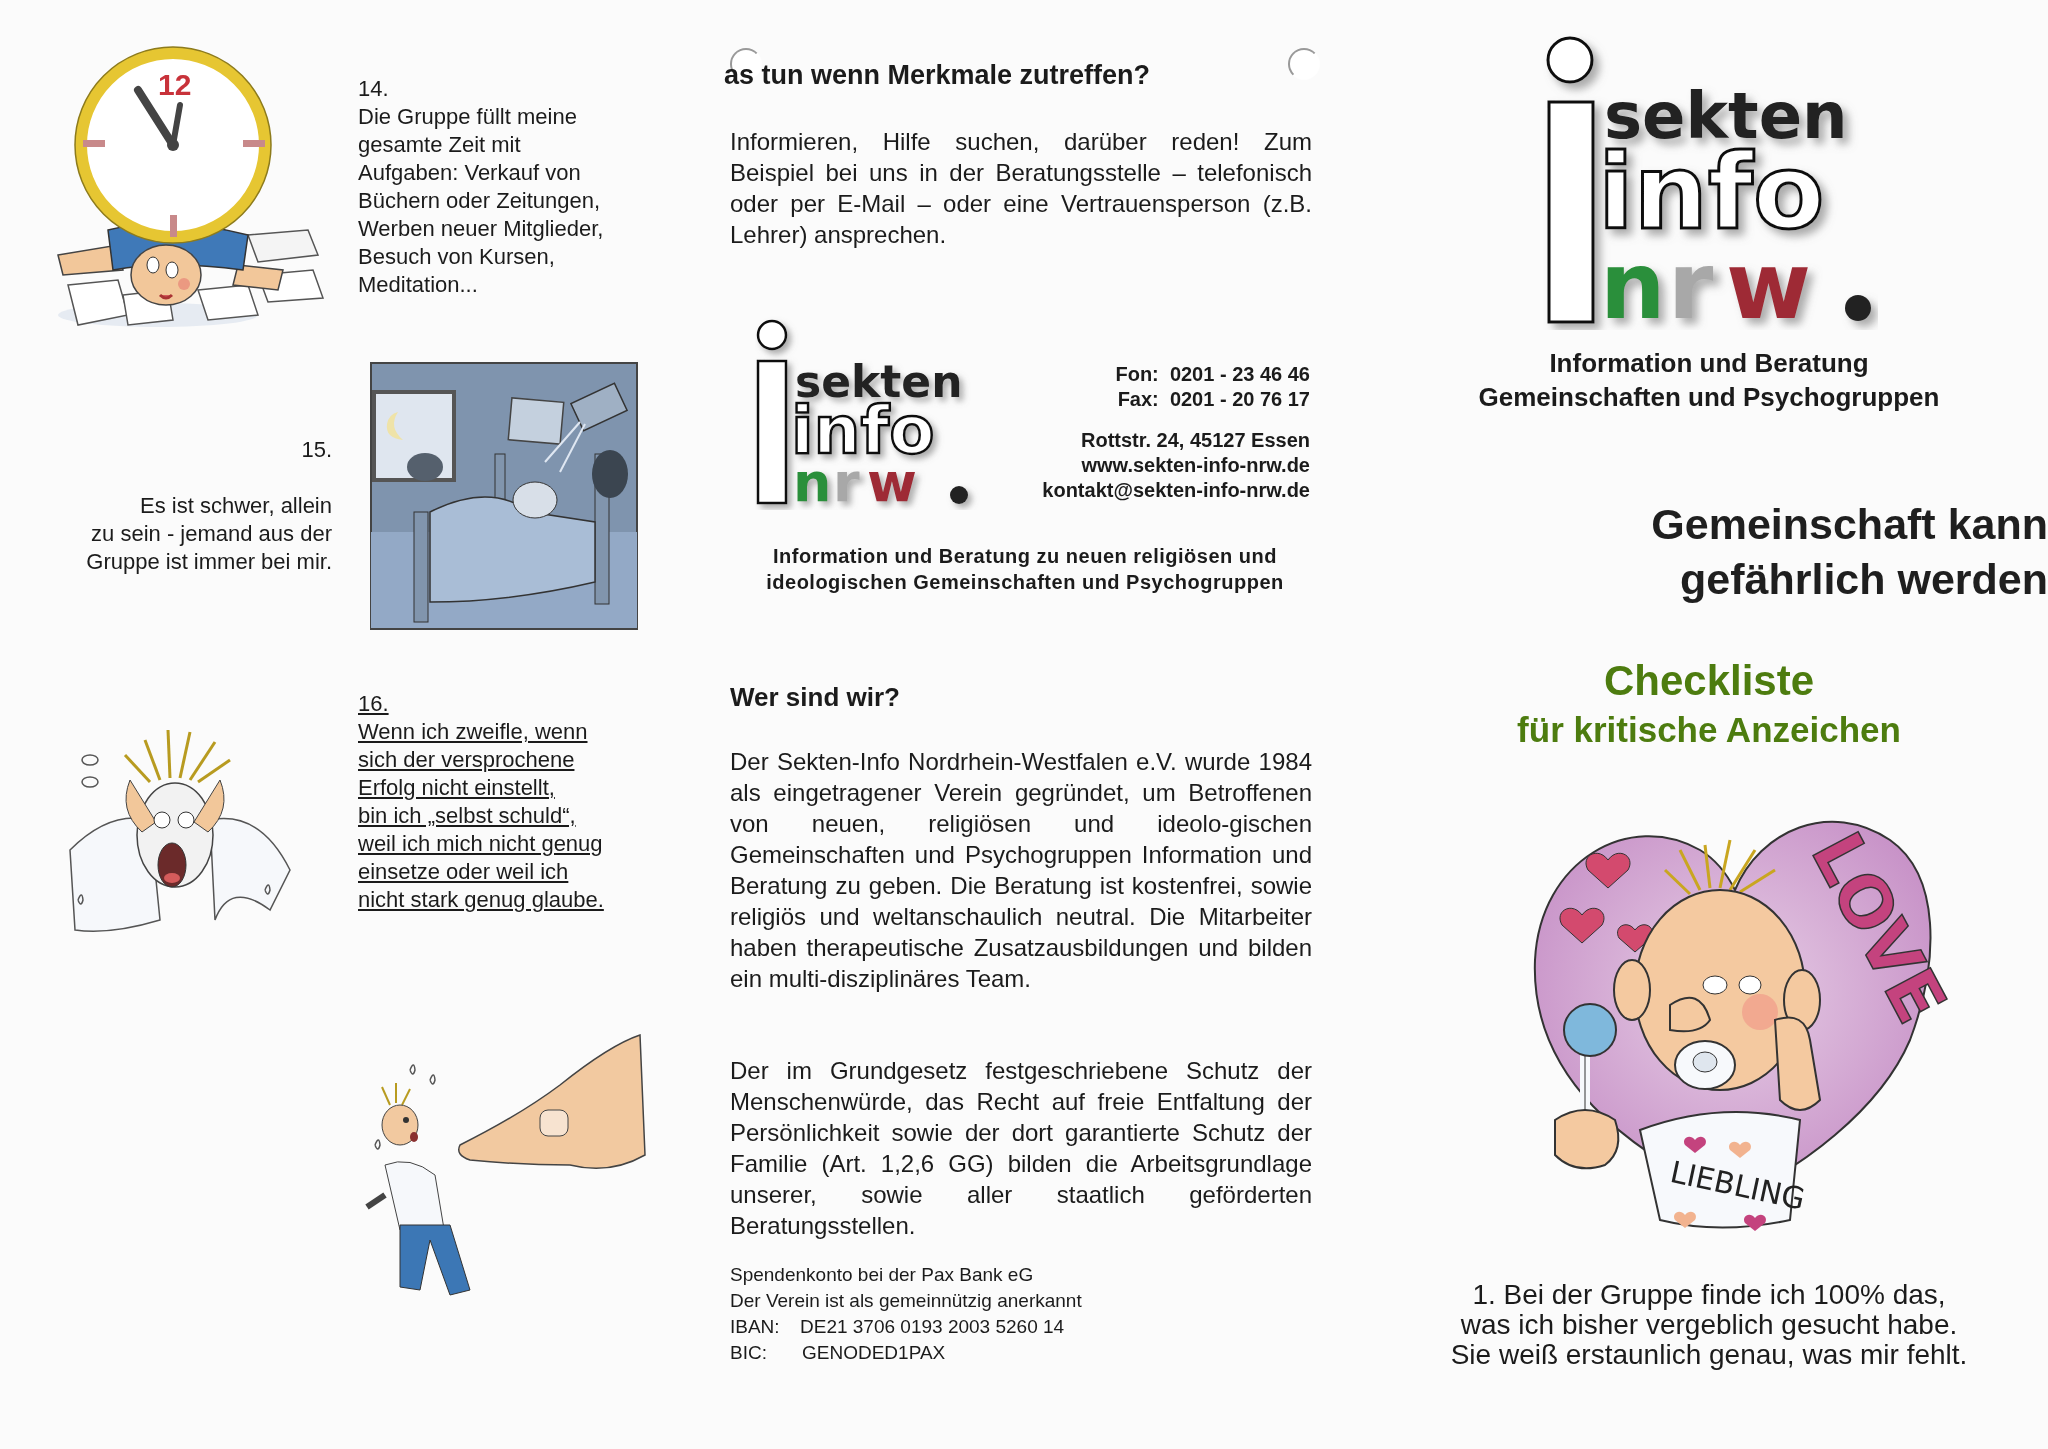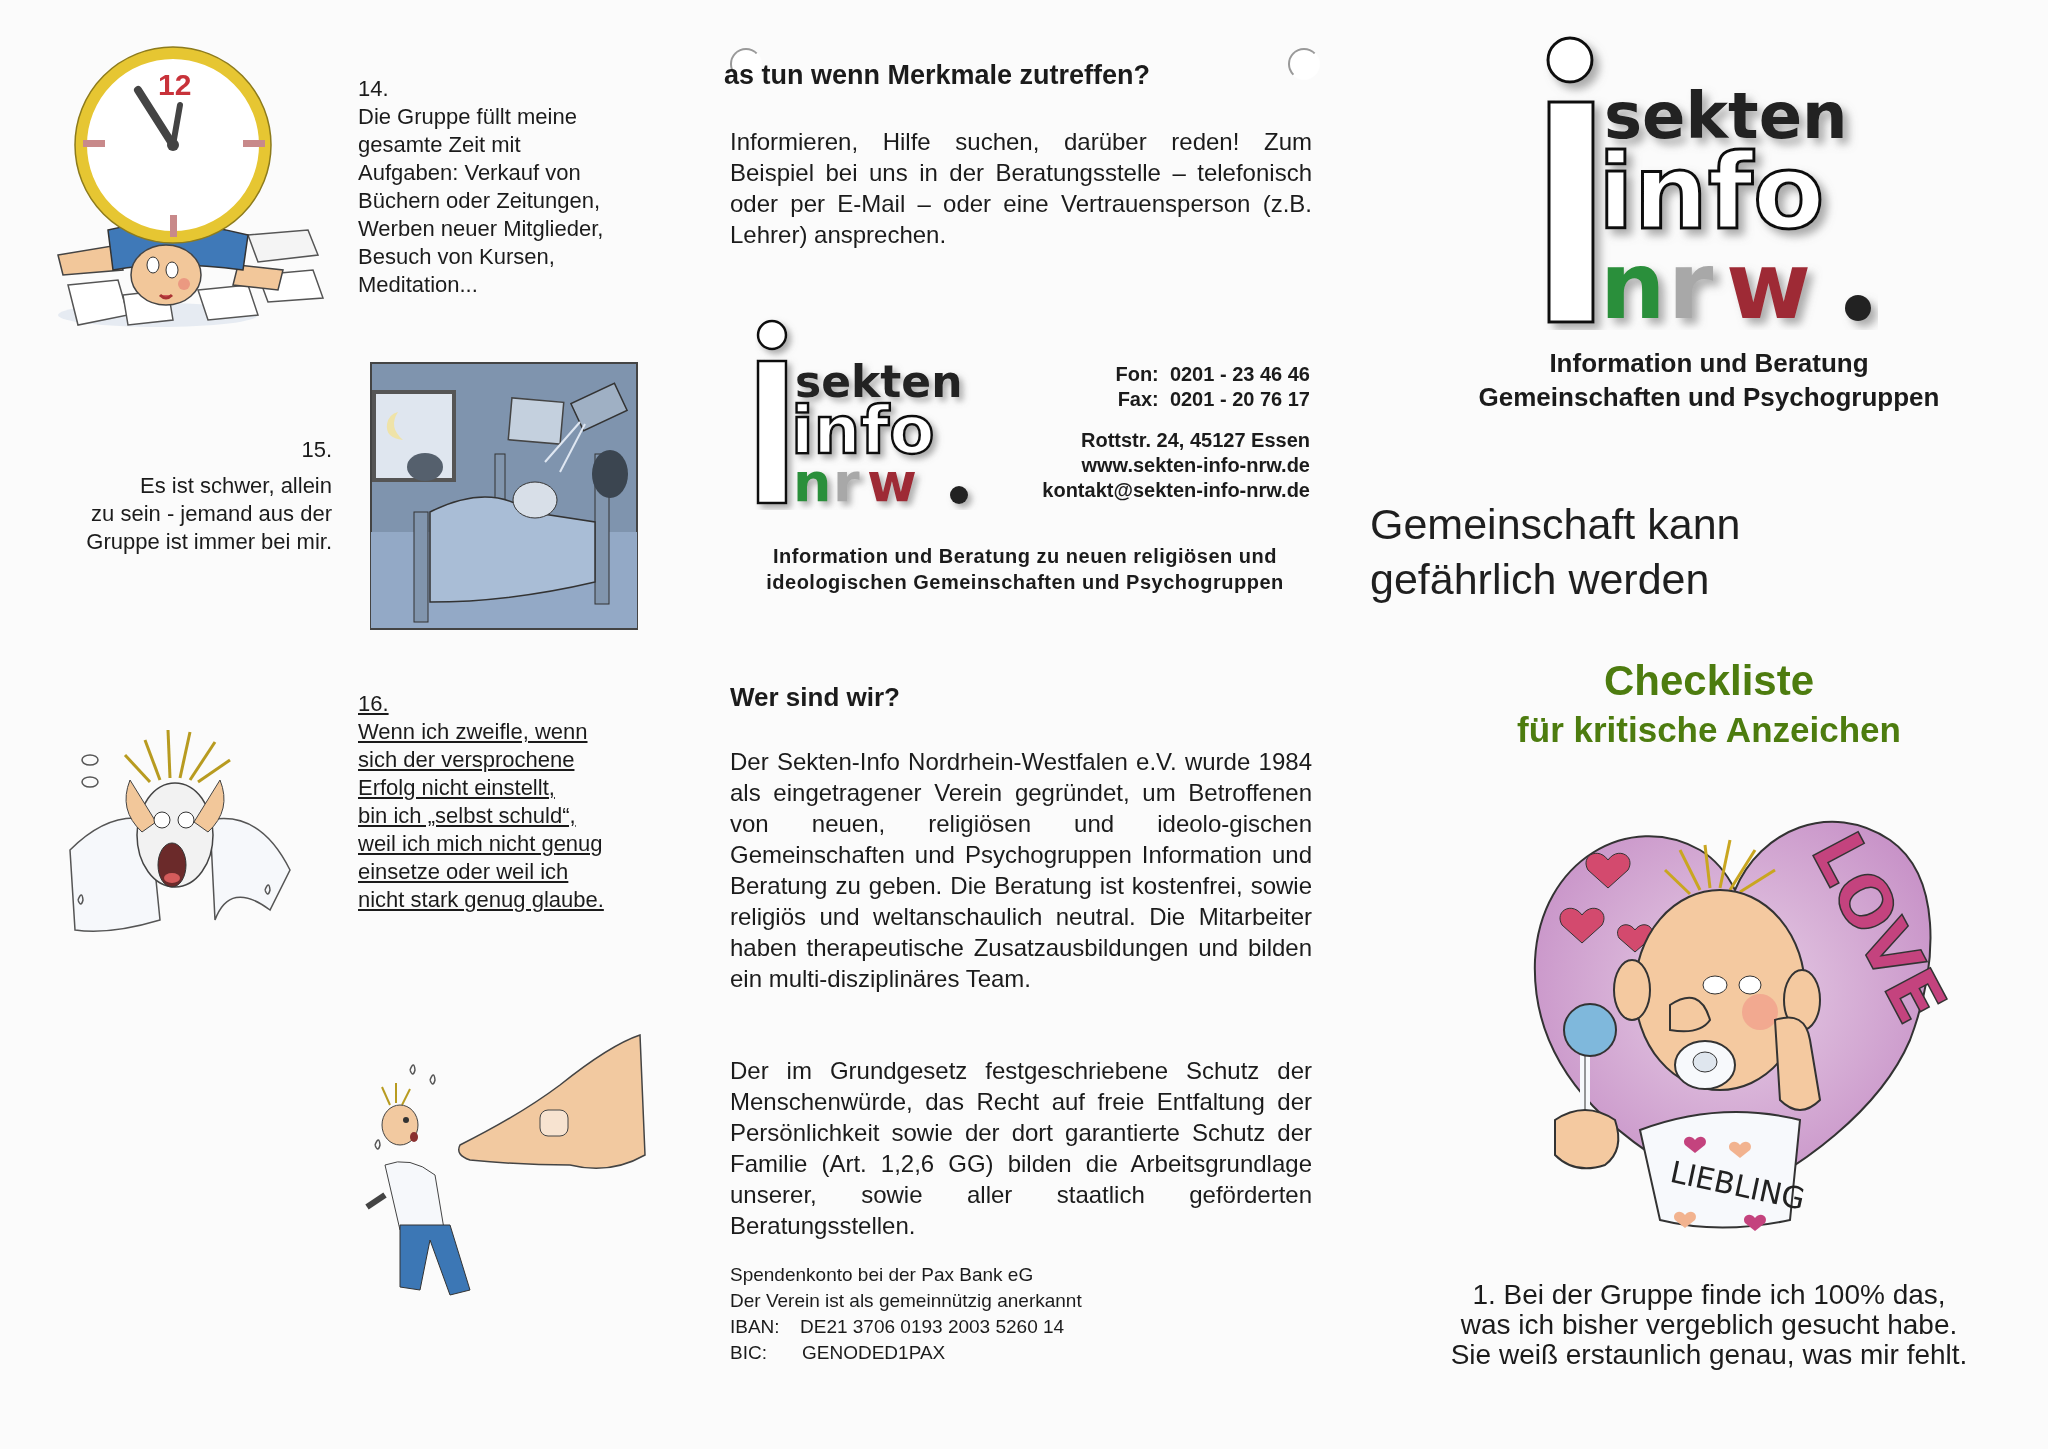--- a/index.html
+++ b/index.html
@@ -21,21 +21,21 @@
   .logo svg { display: block; width: 100%; height: 100%; }
 
   .mid-heading { position: absolute; font-weight: bold; font-size: 27px; }
   .mid-para { position: absolute; font-size: 24px; line-height: 31px; text-align: justify; text-align-last: left; }
   .mid-small { position: absolute; font-size: 19px; line-height: 26px; }
 
   .contact { position: absolute; text-align: right; font-weight: bold; font-size: 20px; line-height: 25px; }
   .tagline { position: absolute; text-align: center; font-weight: bold; font-size: 20px; line-height: 26px; letter-spacing: 0.5px; }
 
   .r-sub { position: absolute; left: 0; width: 678px; text-align: center; font-weight: bold; font-size: 26px; line-height: 34px; }
-  .r-title { position: absolute; left: 0; width: 678px; text-align: left; font-weight: normal; font-size: 43px; line-height: 55px; color: #1f1f1f; }
+  .r-title { position: absolute; left: 0; width: 678px; text-align: right; font-weight: bold; font-size: 43px; line-height: 55px; color: #1f1f1f; }
   .r-check { position: absolute; left: 0; width: 678px; text-align: center; font-weight: bold; color: #4d7c0f; }
   .r-item { position: absolute; left: 0; width: 678px; text-align: center; font-size: 28px; line-height: 30px; }
 
   .punch { position: absolute; width: 32px; height: 32px; border-radius: 50%; border: 2px solid #999; border-right-color: transparent; border-bottom-color: transparent; background: #fff; }
 </style>
 </head>
 <body>
 
 <div class="panel" id="panel-left">
 
@@ -77,21 +77,21 @@
     <span style="display:block">Die Gruppe füllt meine</span>
     <span style="display:block">gesamte Zeit mit</span>
     <span style="display:block">Aufgaben: Verkauf von</span>
     <span style="display:block">Büchern oder Zeitungen,</span>
     <span style="display:block">Werben neuer Mitglieder,</span>
     <span style="display:block">Besuch von Kursen,</span>
     <span style="display:block">Meditation...</span>
   </div>
 
   <div class="item right" style="left:40px;top:436px;width:292px;">
-    <span class="num" style="margin-bottom:8px">15.</span>
+    <span class="num" style="margin-bottom:28px">15.</span>
     <span style="display:block">Es ist schwer, allein</span>
     <span style="display:block">zu sein - jemand aus der</span>
     <span style="display:block">Gruppe ist immer bei mir.</span>
   </div>
 
   <div class="illus" style="left:370px;top:362px;width:268px;height:268px;">
     <svg viewBox="0 0 268 268" width="268" height="268">
       <rect x="1" y="1" width="266" height="266" fill="#7f94ae" stroke="#444" stroke-width="2"></rect>
       <rect x="1" y="170" width="266" height="96" fill="#93a9c6"></rect>
 

